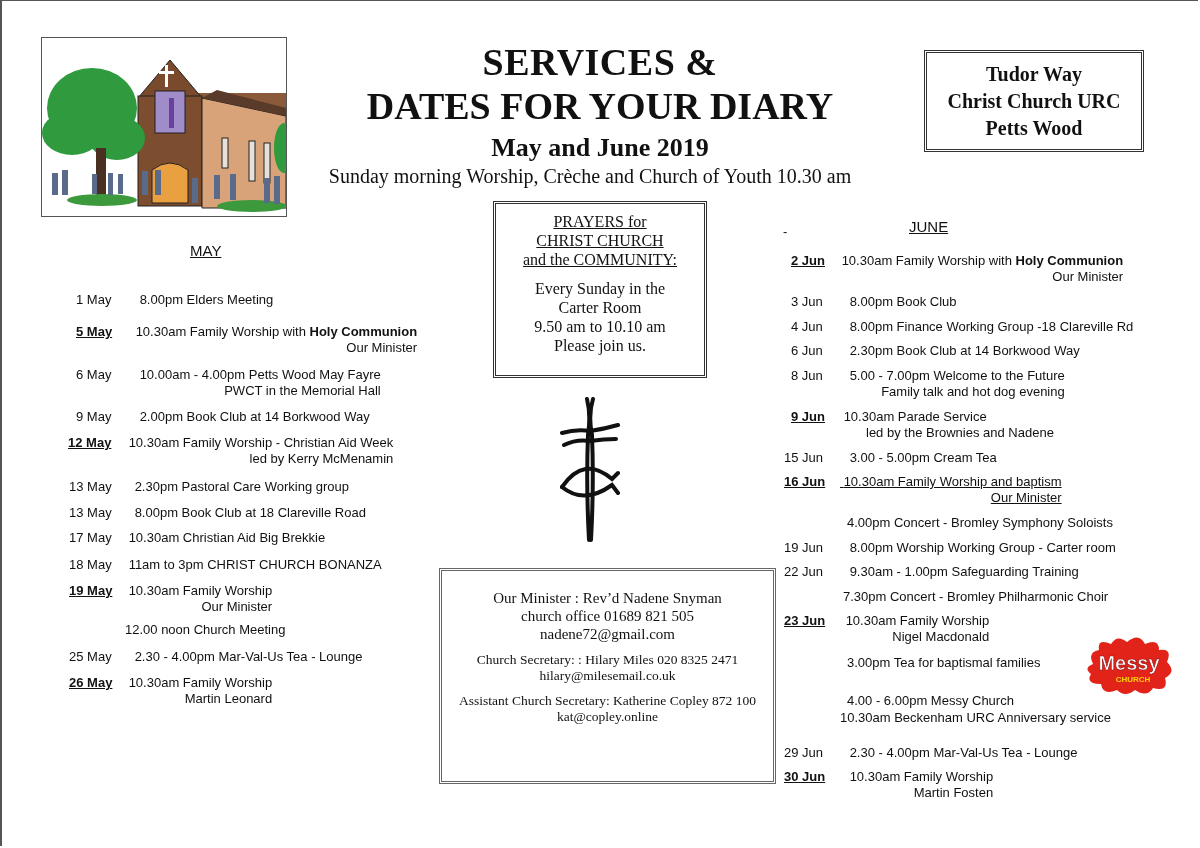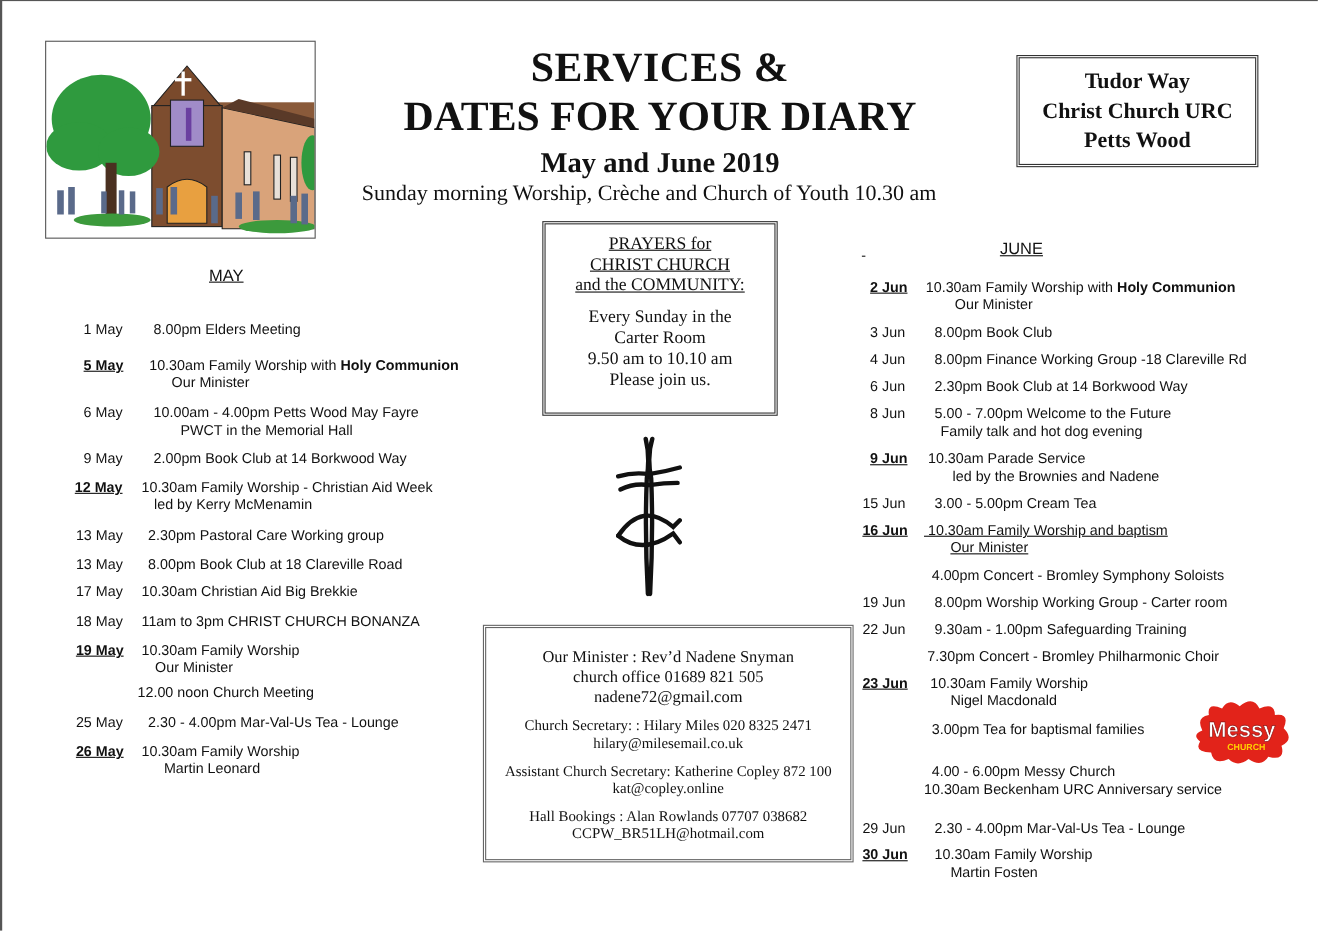--- a/index.html
+++ b/index.html
@@ -14,21 +14,21 @@
   .subtitle{left:290px;width:620px;top:133px;text-align:center;font-family:"Liberation Serif",serif;font-weight:bold;font-size:26px;}
   .sunday-line{left:290px;width:600px;top:165px;text-align:center;font-family:"Liberation Serif",serif;font-size:20px;}
   .church-box{left:924px;top:50px;width:220px;height:102px;border:3px double #333;box-sizing:border-box;text-align:center;font-family:"Liberation Serif",serif;font-weight:bold;font-size:20px;line-height:27px;padding-top:8px;}
   
   .month-heading{font-size:15px;text-decoration:underline;}
   
   .row{position:absolute;font-size:13px;line-height:16px;white-space:nowrap;}
   .row .d{display:inline-block;}
   .row .d.u{font-weight:bold;text-decoration:underline;}
   .row b{font-weight:bold;}
-  .row .sub{display:block;}
+  .row .sub{display:block;text-align:right;}
   
   .prayers{left:493px;top:201px;width:214px;height:177px;border:3px double #333;box-sizing:border-box;text-align:center;font-family:"Liberation Serif",serif;font-size:16px;line-height:19px;padding-top:8px;}
   .prayers .h{text-decoration:underline;}
   .prayers .gap{height:10px;}
   
   .contacts{left:439px;top:568px;width:337px;height:216px;border:3px double #666;box-sizing:border-box;text-align:center;font-family:"Liberation Serif",serif;font-size:15px;line-height:18px;padding-top:18px;}
   .contacts .small{font-size:13.5px;line-height:16px;}
   .contacts .grp{margin-bottom:9px;}
   .emblem{left:560px;top:395px;width:60px;height:150px;}
   .messy{left:1083px;top:634px;width:92px;height:64px;}
@@ -178,24 +178,20 @@
     <div>nadene72@gmail.com</div>
   </div>
   <div class="grp small">
     <div>Church Secretary: : Hilary Miles 020 8325 2471</div>
     <div>hilary@milesemail.co.uk</div>
   </div>
   <div class="grp small">
     <div>Assistant Church Secretary: Katherine Copley 872 100</div>
     <div>kat@copley.online</div>
   </div>
-  <div class="grp small">
-    <div>Hall Bookings : Alan Rowlands 07707 038682</div>
-    <div>CCPW_BR51LH@hotmail.com</div>
-  </div>
 </div>
 
 <div class="abs" style="left:783px;top:224px;font-size:13px;">-</div>
 <div class="abs month-heading" style="left:909px;top:218px;">JUNE</div>
 
 <div class="row" style="left:791px;top:253px;">
   <span class="d u" style="width:47px">2 Jun</span>
   <span>10.30am Family Worship with </span><b>Holy Communion</b>
   <span class="sub" style="padding-left:77px">Our Minister</span>
 </div>

